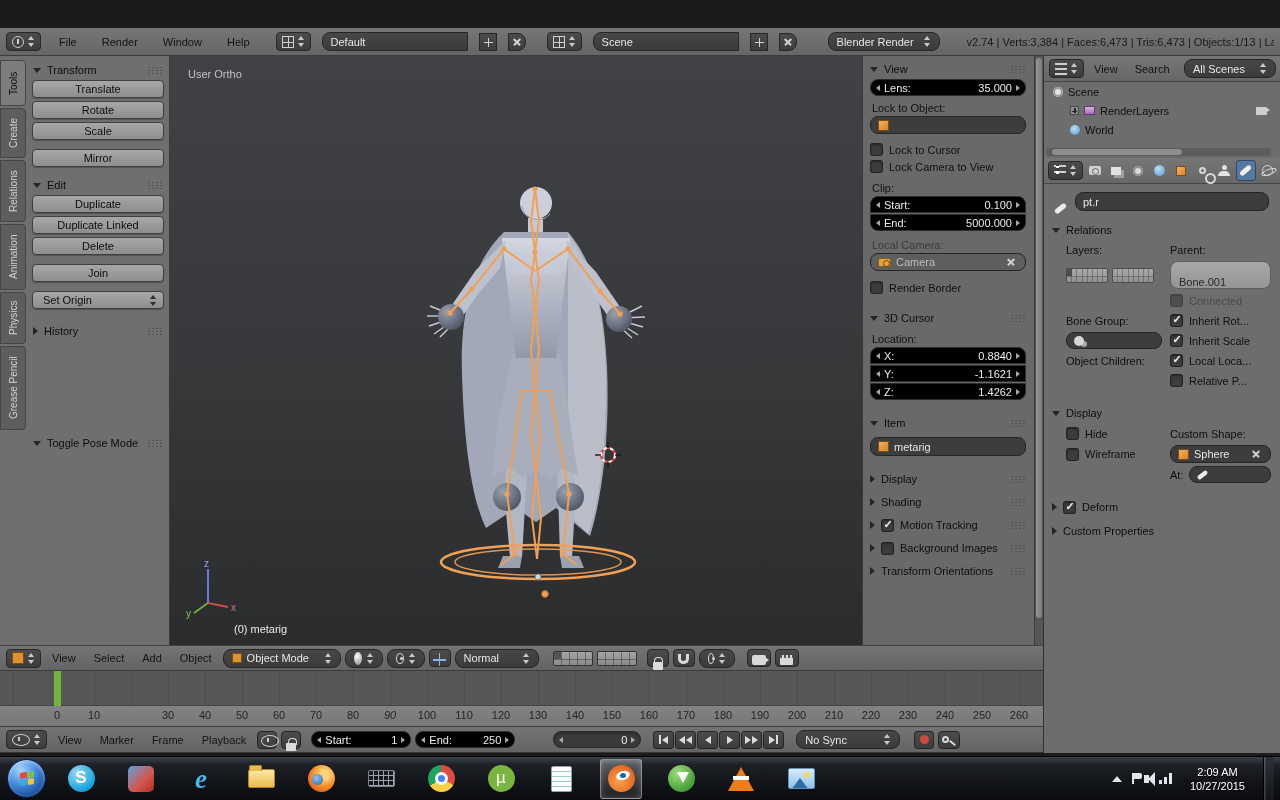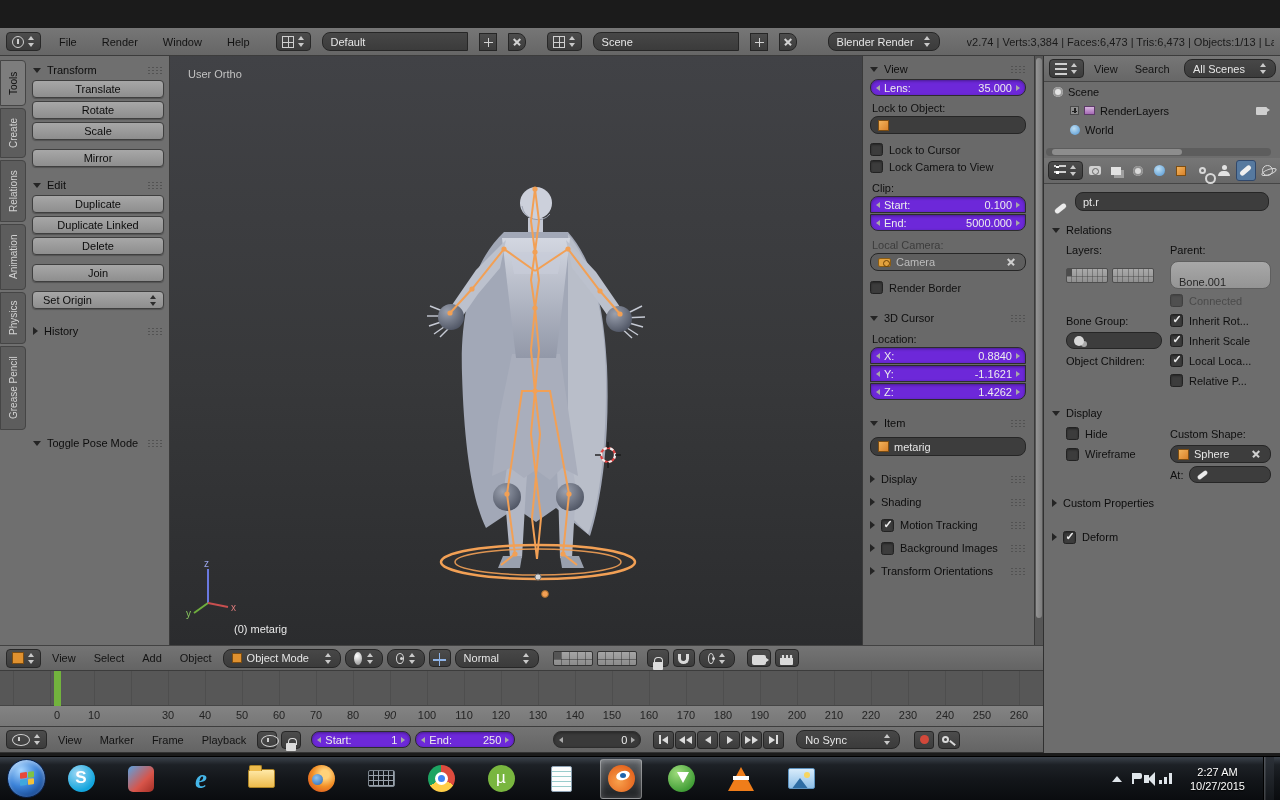--- a/index.html
+++ b/index.html
@@ -39,21 +39,21 @@
 .eicon.propsic::after{content:"";position:absolute;left:2px;top:0;width:3px;height:12px;background:linear-gradient(#3c3c3c 0 1px,#fff 1px 3px,#3c3c3c 3px 6px,#fff 6px 9px,#3c3c3c 9px);}
 .updown{width:7px;height:11px;margin-left:auto;position:relative;flex:0 0 auto;}
 .updown::before,.updown::after{content:"";position:absolute;left:0;border-left:3.5px solid transparent;border-right:3.5px solid transparent;}
 .updown::before{top:0;border-bottom:4px solid #c9c9c9;}
 .updown::after{bottom:0;border-top:4px solid #c9c9c9;}
 .updown.dark::before{border-bottom-color:#2c2c2c;}
 .updown.dark::after{border-top-color:#2c2c2c;}
 .dd{background:linear-gradient(#474747,#3b3b3b);border:1px solid #262626;border-radius:8px;color:#e6e6e6;display:flex;align-items:center;gap:5px;height:19px;padding:0 8px;flex:0 0 auto;}
 .dfield{background:#3d3d3d;border:1px solid #262626;border-radius:8px;color:#e6e6e6;display:flex;align-items:center;gap:5px;height:18px;padding:0 7px;}
 .lightfield{background:linear-gradient(#a8a8a8,#949494);border:1px solid #5f5f5f;border-radius:8px;color:#262626;display:flex;align-items:flex-end;height:28px;padding:0 8px;}
-.slider{background:#6d28d9;border:1px solid #2d2d2d;border-radius:8px;color:#ededed;display:flex;align-items:center;height:17px;padding:0 5px;box-shadow:inset 0 1px 3px rgba(0,0,0,.35);}
+.slider{background:#000000;border:1px solid #2d2d2d;border-radius:8px;color:#ededed;display:flex;align-items:center;height:17px;padding:0 5px;box-shadow:inset 0 1px 3px rgba(0,0,0,.35);}
 .slider .lbl{margin-left:4px;}
 .slider .val{margin-left:auto;margin-right:4px;}
 .sarr{width:0;height:0;flex:0 0 auto;}
 .sarr.l{border-top:3.5px solid transparent;border-bottom:3.5px solid transparent;border-right:4px solid #a9a9a9;}
 .sarr.r{border-top:3.5px solid transparent;border-bottom:3.5px solid transparent;border-left:4px solid #a9a9a9;}
 .sq{width:18px;height:18px;background:linear-gradient(#4c4c4c,#3c3c3c);border:1px solid #262626;border-radius:4px;position:relative;flex:0 0 auto;}
 .plus::before,.plus::after{content:"";position:absolute;background:#d2d2d2;}
 .plus::before{left:4px;top:8px;width:9px;height:1.6px;}
 .plus::after{left:8px;top:4px;width:1.6px;height:9px;}
 .xmark::before,.xmark::after{content:"";position:absolute;left:50%;top:50%;width:9px;height:1.6px;background:#d2d2d2;}
@@ -821,28 +821,28 @@
               <span class="xin"></span>
             </div>
           <div></div>
           <div class="atrow">
               <span class="plabel">At:</span>
               <div class="dfield">
                 <span class="ic bone" style="width:11px;height:4px"></span>
               </div>
             </div>
         </div>
-        <div class="phdr" style="margin-top:4px">
-            <span class="tri r"></span>
-            <span>Custom Properties</span>
-          </div>
         <div class="phdr" style="margin-top:14px">
             <span class="tri r"></span>
             <span class="cb checked"></span>
             <span>Deform</span>
+          </div>
+        <div class="phdr" style="margin-top:4px">
+            <span class="tri r"></span>
+            <span>Custom Properties</span>
           </div>
       </div>
     </div>
   </div>
 
   <div class="taskbar">
     <div class="orb">
       <div class="flag">
         <div style="background:#e9493b"></div>
         <div style="background:#7ec244"></div>
@@ -888,20 +888,20 @@
       </div>
     <div class="tbtn">
         <div class="i-photos"></div>
       </div>
     <div class="tray">
       <span class="trayup"></span>
       <span class="tr-flag"></span>
       <span class="tr-vol"></span>
       <span class="tr-net"></span>
       <div class="clock">
-        <span>2:27 AM</span>
+        <span>2:09 AM</span>
         <span>10/27/2015</span>
       </div>
       <div class="showdesk"></div>
     </div>
   </div>
 
 </div>
 
 </body></html>

